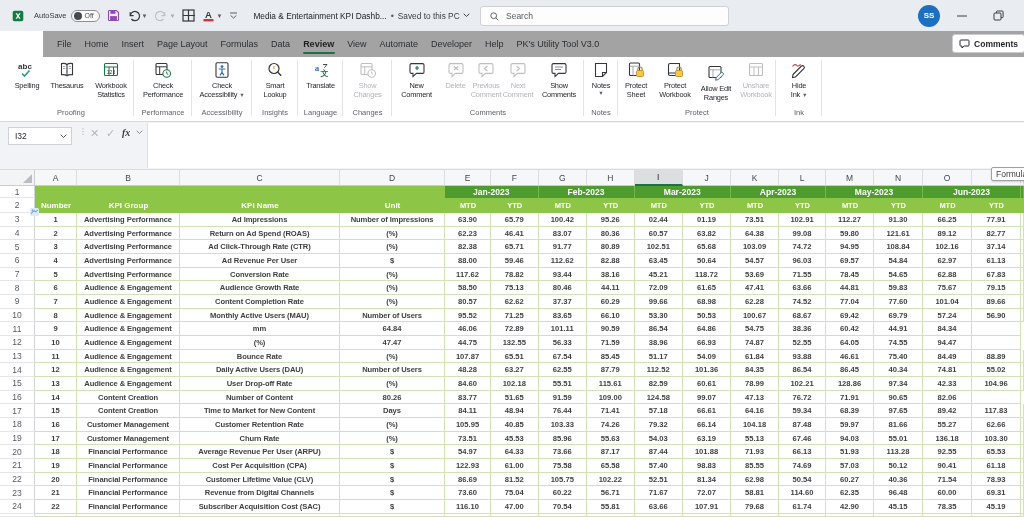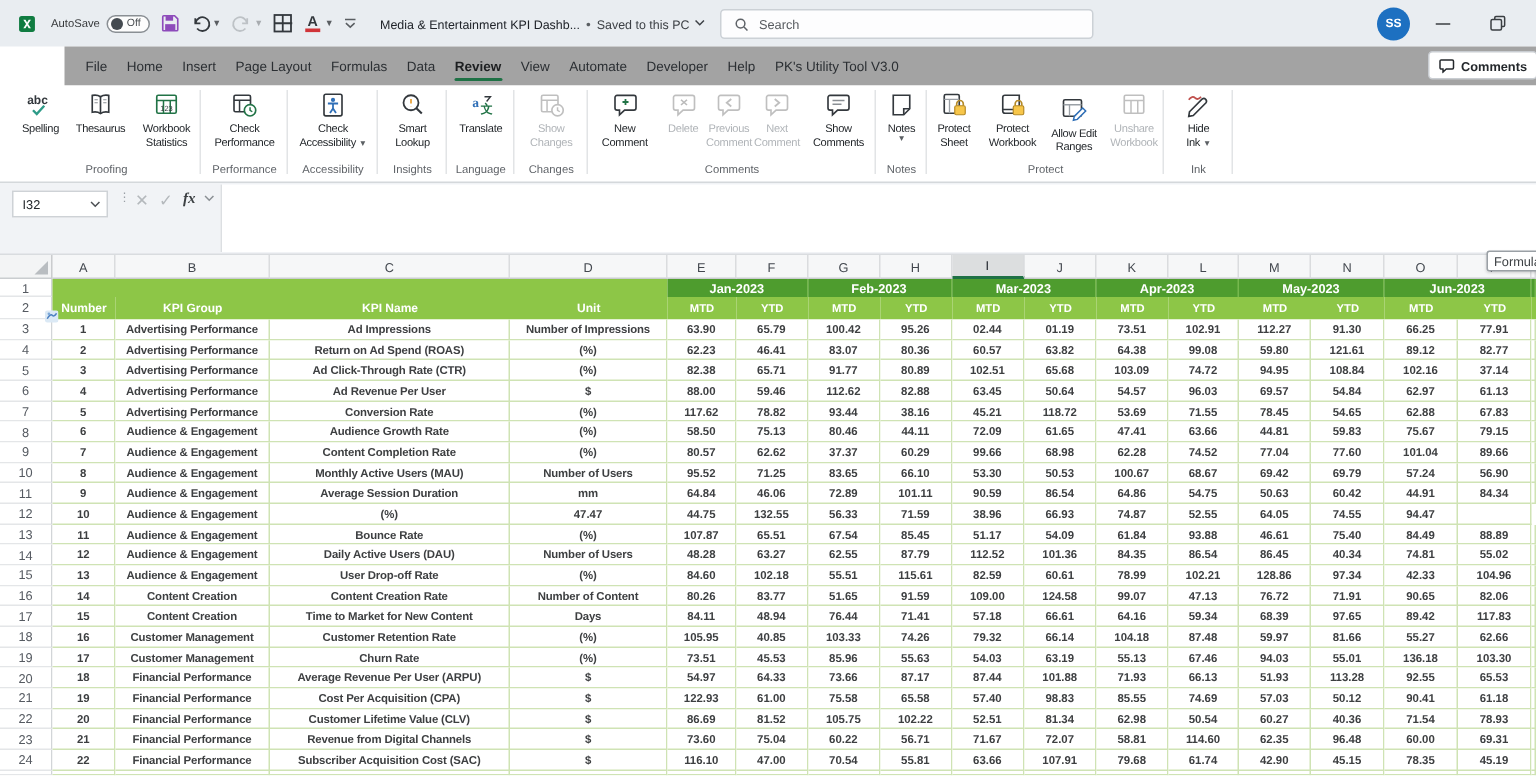--- a/index.html
+++ b/index.html
@@ -699,31 +699,30 @@
         <div class="dcell">69.42</div>
         <div class="dcell">69.79</div>
         <div class="dcell">57.24</div>
         <div class="dcell">56.90</div>
         <div class="dcell"></div>
       </div>
       <div class="grid-row" style="grid-template-columns: 35px 42px 103px 160px 105px 46px 47.5px 48.5px 47.5px 48.5px 48px 48px 47px 48px 49px 49px 49px 3px; height: 13.682px;">
         <div class="rownum">11</div>
         <div class="dcell">9</div>
         <div class="dcell txt">Audience &amp; Engagement</div>
-        <div class="dcell txt">Average Session Duration</div>
         <div class="dcell txt">mm</div>
         <div class="dcell">64.84</div>
         <div class="dcell">46.06</div>
         <div class="dcell">72.89</div>
         <div class="dcell">101.11</div>
         <div class="dcell">90.59</div>
         <div class="dcell">86.54</div>
         <div class="dcell">64.86</div>
         <div class="dcell">54.75</div>
-        <div class="dcell">50.63</div>
+        <div class="dcell">38.36</div>
         <div class="dcell">60.42</div>
         <div class="dcell">44.91</div>
         <div class="dcell">84.34</div>
         <div class="dcell"></div>
       </div>
       <div class="grid-row" style="grid-template-columns: 35px 42px 103px 160px 105px 46px 47.5px 48.5px 47.5px 48.5px 48px 48px 47px 48px 49px 49px 49px 3px; height: 13.682px;">
         <div class="rownum">12</div>
         <div class="dcell">10</div>
         <div class="dcell txt">Audience &amp; Engagement</div>
         <div class="dcell txt">(%)</div>
@@ -798,21 +797,20 @@
         <div class="dcell">128.86</div>
         <div class="dcell">97.34</div>
         <div class="dcell">42.33</div>
         <div class="dcell">104.96</div>
         <div class="dcell"></div>
       </div>
       <div class="grid-row" style="grid-template-columns: 35px 42px 103px 160px 105px 46px 47.5px 48.5px 47.5px 48.5px 48px 48px 47px 48px 49px 49px 49px 3px; height: 13.682px;">
         <div class="rownum">16</div>
         <div class="dcell">14</div>
         <div class="dcell txt">Content Creation</div>
-        <div class="dcell txt">Content Creation Rate</div>
         <div class="dcell txt">Number of Content</div>
         <div class="dcell">80.26</div>
         <div class="dcell">83.77</div>
         <div class="dcell">51.65</div>
         <div class="dcell">91.59</div>
         <div class="dcell">109.00</div>
         <div class="dcell">124.58</div>
         <div class="dcell">99.07</div>
         <div class="dcell">47.13</div>
         <div class="dcell">76.72</div>

